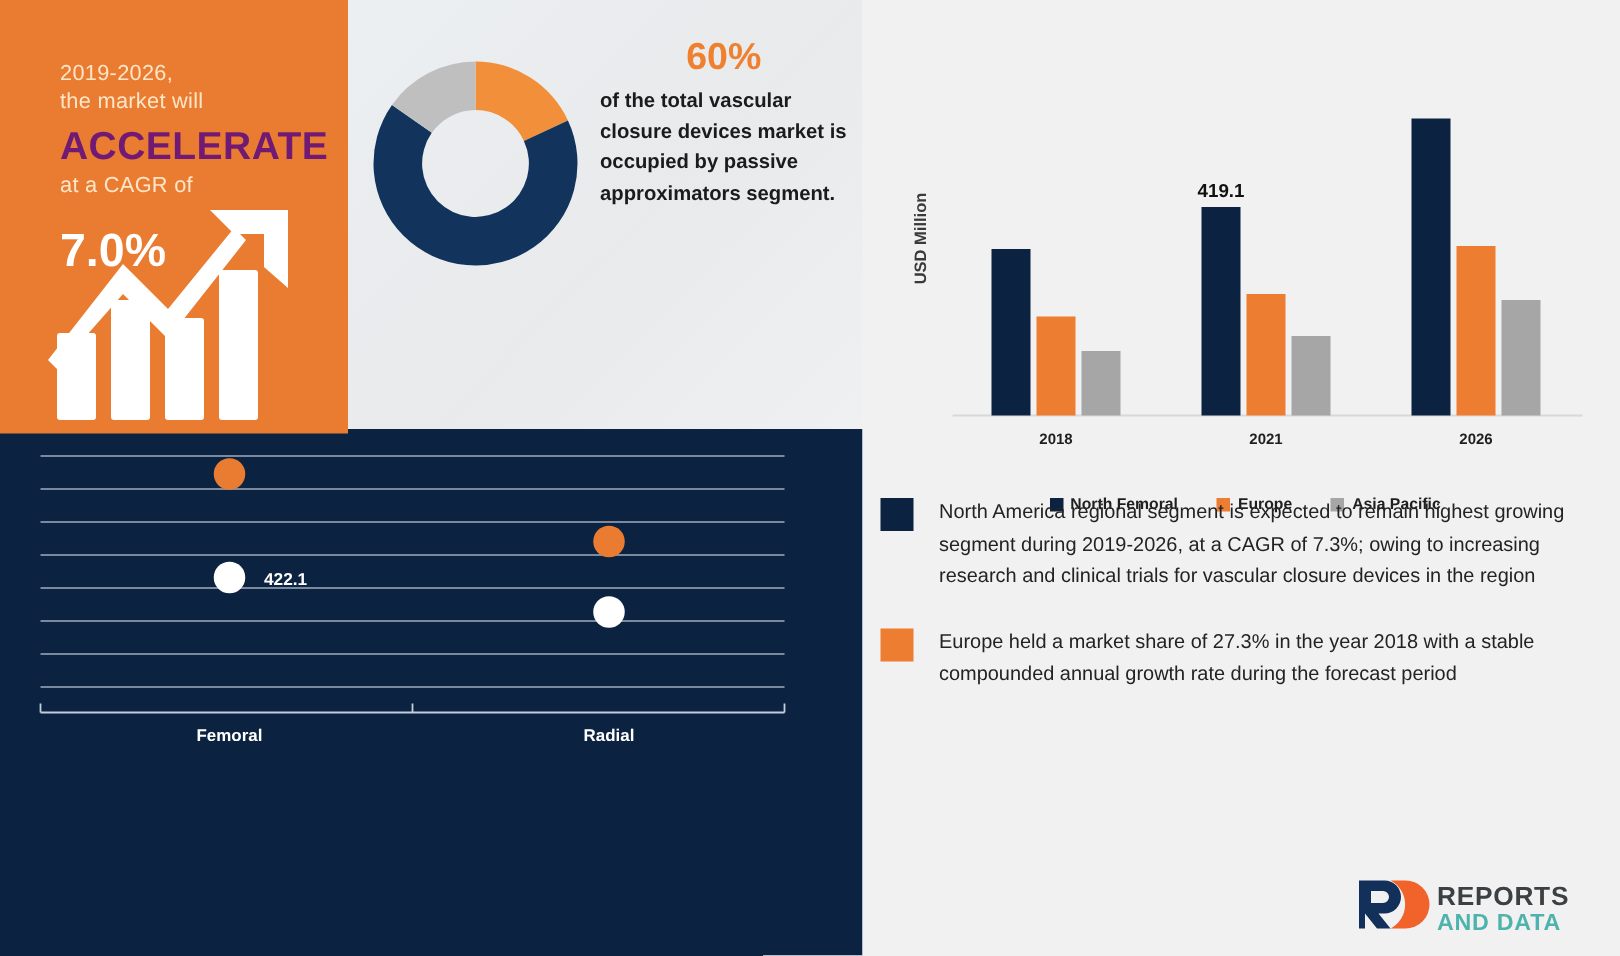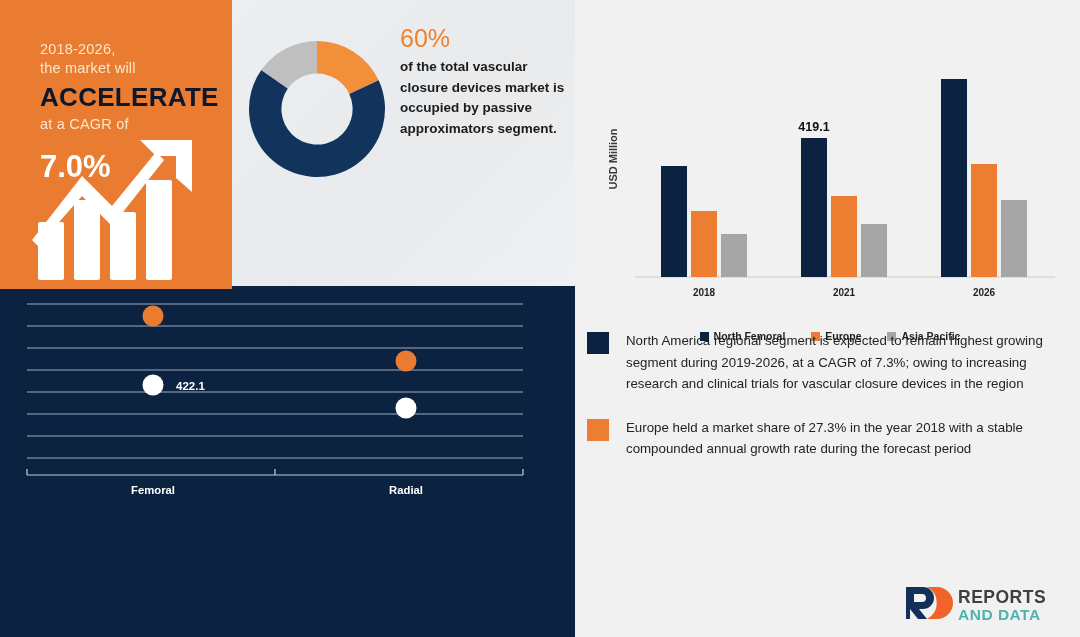--- a/index.html
+++ b/index.html
@@ -15,37 +15,37 @@
   .accel-panel {
     position: absolute; left: 0; top: 0; width: 232px; height: 286px;
     background: #ea7c31; overflow: hidden;
   }
   .accel-lines { position: absolute; left: 40px; top: 40px; width: 180px; z-index: 2; }
   .accel-small {
     color: #fde6c8; font-size: 14.5px; line-height: 19px; font-weight: 400;
     letter-spacing: .2px;
   }
   .accel-big {
-    color: #0f172a; font-size: 26px; font-weight: 700; line-height: 32px;
+    color: #701a75; font-size: 26px; font-weight: 700; line-height: 32px;
     letter-spacing: .3px; margin: 3px 0 2px;
   }
   .accel-pct {
     color: #ffffff; font-size: 31px; font-weight: 700; line-height: 32px; margin-top: 17px;
   }
   .accel-art { position: absolute; left: 24px; bottom: 4px; width: 190px; height: 160px; z-index: 1; }
 
   
   .share-panel {
     position: absolute; left: 232px; top: 0; width: 343px; height: 286px;
     background: linear-gradient(135deg,#eceff1 0%,#e8eaec 55%,#eef0f1 100%);
     padding: 0;
   }
   .donut-wrap { position: absolute; left: 10px; top: 34px; width: 150px; height: 150px; }
   .pct-block { position: absolute; left: 168px; top: 24px; width: 165px; }
-  .pct-number { color: #ef8030; font-size: 25px; font-weight: 400; line-height: 28px; }
+  .pct-number { color: #ef8030; font-size: 25px; font-weight: 700; line-height: 28px; text-align: center; }
   .pct-text {
     color: #1b1b1b; font-size: 13.5px; font-weight: 700; line-height: 20.5px; margin-top: 5px;
   }
   .share-note {
     position: absolute; left: 9px; top: 198px; width: 328px;
     color: #2b2b2b; font-size: 14px; line-height: 21.5px; font-weight: 400;
   }
 
   
   .navy-panel {
@@ -89,21 +89,21 @@
       <g fill="#ffffff">
         <rect x="14" y="100" width="26" height="58" rx="2"></rect>
         <rect x="50" y="78" width="26" height="80" rx="2"></rect>
         <rect x="86" y="90" width="26" height="68" rx="2"></rect>
         <rect x="122" y="58" width="26" height="100" rx="2"></rect>
         <path d="M8 118 L14 124 L58 74 L88 104 L140 38 L132 30 L88 84 L58 54 Z"></path>
         <path d="M116 18 L168 18 L168 70 L152 56 L152 34 L132 34 Z"></path>
       </g>
     </svg>
     <div class="accel-lines">
-      <div class="accel-small">2018-2026,</div>
+      <div class="accel-small">2019-2026,</div>
       <div class="accel-small">the market will</div>
       <div class="accel-big">ACCELERATE</div>
       <div class="accel-small">at a CAGR of</div>
       <div class="accel-pct">7.0%</div>
     </div>
   </div>
 
   <div class="share-panel">
     <div class="donut-wrap">
       <svg viewBox="0 0 150 150" width="150" height="150">

